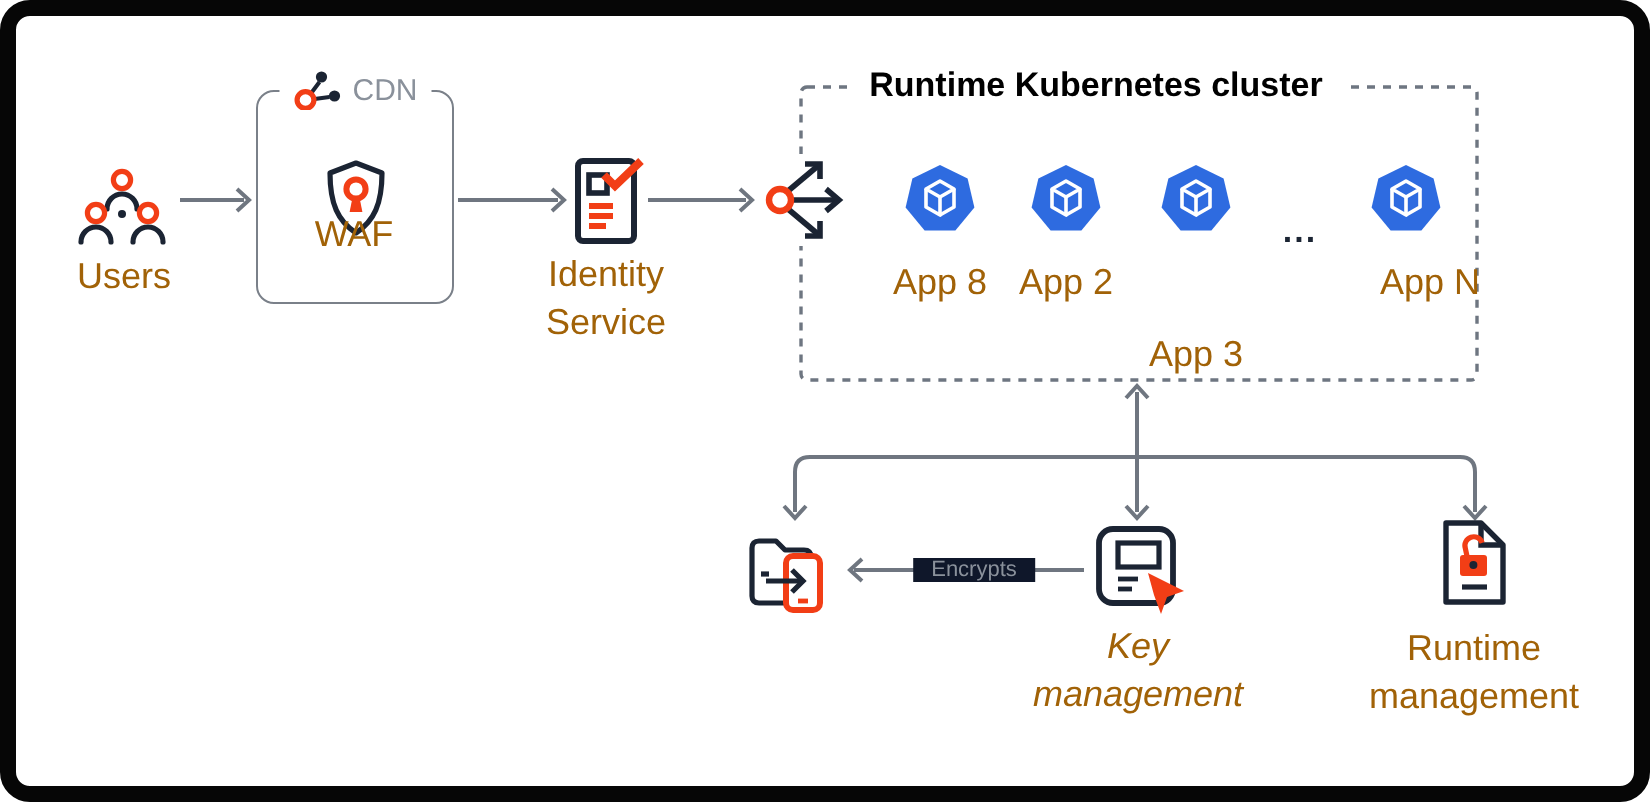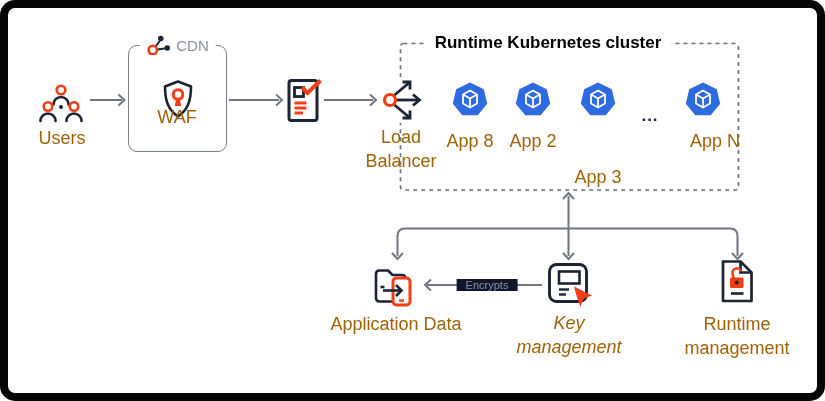--- a/index.html
+++ b/index.html
@@ -154,35 +154,35 @@
   <div class="node-label" style="left:177px;top:106px;">WAF</div>
 
   <svg class="abs icon" style="left:286px;top:77px;" width="38" height="46" viewBox="0 0 38 46">
     <rect x="3" y="3.5" width="28" height="40" rx="2.5" stroke="#1B2433" stroke-width="3" fill="#fff"></rect>
     <rect x="8.5" y="10.5" width="9" height="9" stroke="#1B2433" stroke-width="2.8" fill="none"></rect>
     <line x1="8.5" y1="26" x2="20.5" y2="26" stroke="#F23E16" stroke-width="3"></line>
     <line x1="8.5" y1="31" x2="20.5" y2="31" stroke="#F23E16" stroke-width="3"></line>
     <line x1="8.5" y1="36" x2="17" y2="36" stroke="#F23E16" stroke-width="3"></line>
     <polyline points="16,10.5 21.5,16 34.5,3.5" stroke="#F23E16" stroke-width="4" fill="none"></polyline>
   </svg>
+  <div class="node-label" style="left:303px;top:126px;">Identity
+Service</div>
 
   <svg class="abs icon" style="left:378px;top:77px;" width="46" height="46" viewBox="0 0 46 46">
     <rect x="0" y="0" width="46" height="46" fill="#ffffff"></rect>
     <g stroke="#1B2433" stroke-width="2.8" fill="none">
       <line x1="18" y1="23" x2="41" y2="23"></line>
       <polyline points="35,17.5 41.5,23 35,28.5"></polyline>
       <line x1="16" y1="18.5" x2="31.5" y2="5.5"></line>
       <polyline points="24.5,5 32,5 32,12.5"></polyline>
       <line x1="16" y1="27.5" x2="31.5" y2="40.5"></line>
       <polyline points="24.5,41 32,41 32,33.5"></polyline>
     </g>
     <circle cx="12" cy="23" r="5.5" stroke="#F23E16" stroke-width="3.2" fill="#fff"></circle>
   </svg>
-  <div class="node-label" style="left:401px;top:126px;">Load
-Balancer</div>
 
   <div class="cluster-title">Runtime Kubernetes cluster</div>
 
   <svg class="abs icon" style="left:451px;top:81px;" width="38" height="38" viewBox="0 0 38 38">
     <path d="M19,1.5 L32.8,8.2 L36.2,22.7 L26.7,34.3 L11.3,34.3 L1.8,22.7 L5.2,8.2 Z" fill="#2E6BE0"></path>
     <g stroke="#ffffff" stroke-width="1.8" fill="none" stroke-linejoin="round">
       <path d="M19,9.5 L26,13.5 L19,17.5 L12,13.5 Z"></path>
       <path d="M12,13.5 V22.5 L19,26.5 V17.5"></path>
       <path d="M26,13.5 V22.5 L19,26.5"></path>
     </g>
@@ -222,21 +222,20 @@
   <div class="node-label" style="left:715px;top:130px;">App N</div>
 
   <svg class="abs icon" style="left:371px;top:261px;" width="50" height="48" viewBox="0 0 50 48">
     <path d="M5,13 Q5,9.5 8.5,9.5 H17 L21.5,14 H31 Q34.5,14 34.5,17.5 V37 Q34.5,40.5 31,40.5 H8.5 Q5,40.5 5,37 Z" stroke="#1B2433" stroke-width="2.6" fill="none" stroke-linejoin="round"></path>
     <rect x="22" y="17" width="17" height="27" rx="3.5" stroke="#F23E16" stroke-width="3" fill="#ffffff"></rect>
     <line x1="9.5" y1="26" x2="13.5" y2="26" stroke="#1B2433" stroke-width="2.6"></line>
     <line x1="12" y1="29.5" x2="29.5" y2="29.5" stroke="#1B2433" stroke-width="2.6"></line>
     <polyline points="25,24 30.5,29.5 25,35" stroke="#1B2433" stroke-width="2.6" fill="none"></polyline>
     <line x1="28" y1="39.5" x2="33" y2="39.5" stroke="#F23E16" stroke-width="2.4"></line>
   </svg>
-  <div class="node-label" style="left:396px;top:313px;">Application Data</div>
 
   <div class="encrypts-label muted">Encrypts</div>
 
   <svg class="abs icon" style="left:546px;top:261px;" width="48" height="48" viewBox="0 0 48 48">
     <rect x="3.5" y="3.5" width="37" height="37" rx="7" stroke="#1B2433" stroke-width="2.9" fill="#ffffff"></rect>
     <rect x="13" y="10.5" width="20.5" height="12" stroke="#1B2433" stroke-width="2.6" fill="none"></rect>
     <line x1="13" y1="28.5" x2="23" y2="28.5" stroke="#1B2433" stroke-width="2.4"></line>
     <line x1="13" y1="33.5" x2="20" y2="33.5" stroke="#1B2433" stroke-width="2.4"></line>
     <polygon points="28,25.5 46,34.5 37.5,37.5 34.5,46 31,36.5" fill="#F23E16"></polygon>
   </svg>

